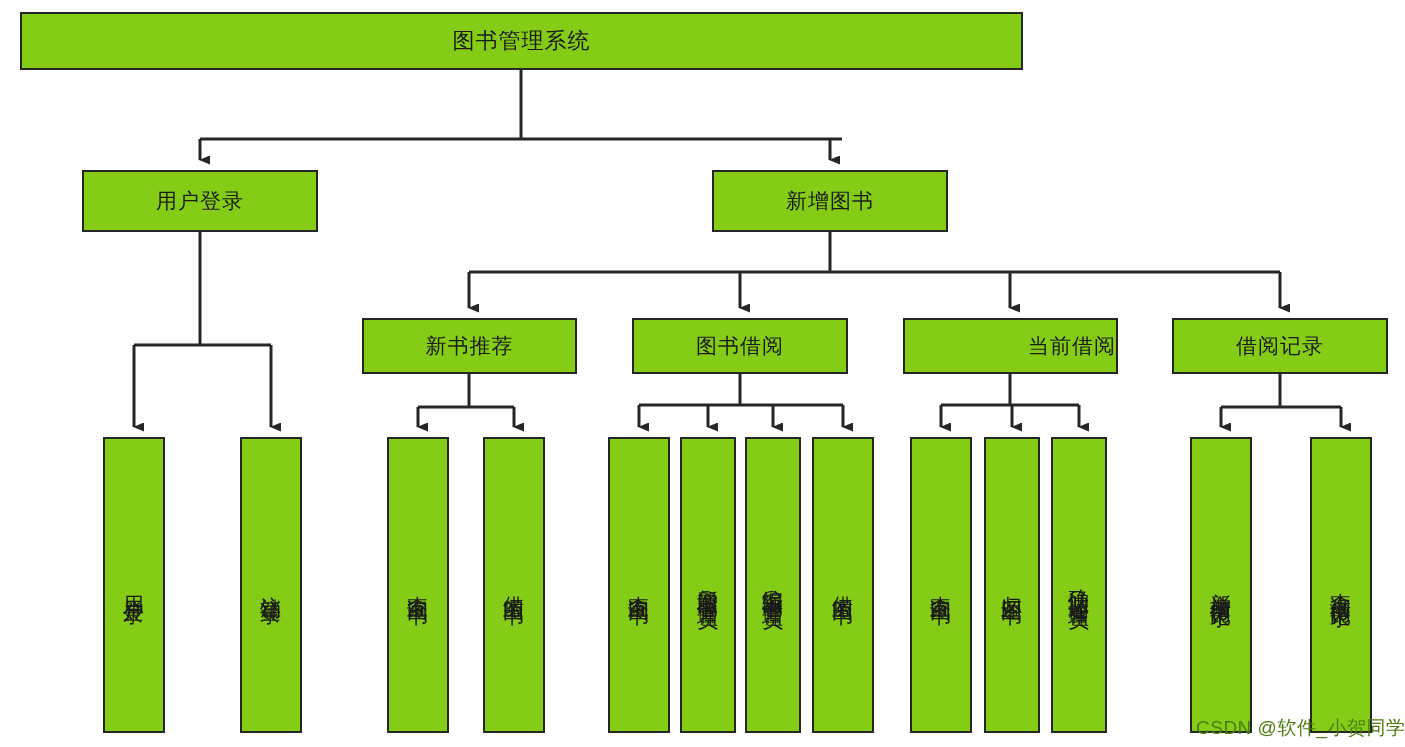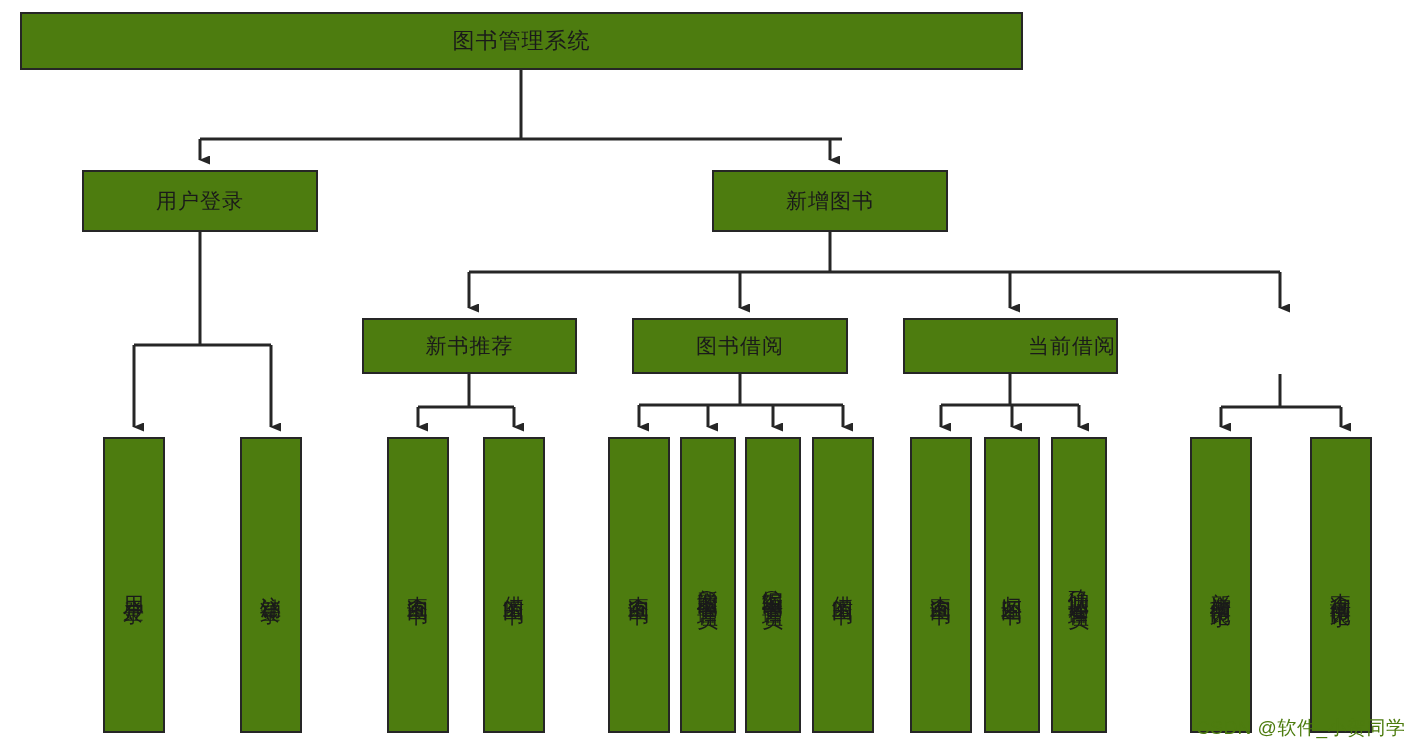--- a/index.html
+++ b/index.html
@@ -21,21 +21,21 @@
     position: absolute;
     left: 0;
     top: 0;
     width: 1405px;
     height: 747px;
   }
   .node {
     position: absolute;
     box-sizing: border-box;
     border: 2px solid #262626;
-    background: #4d7c0f;
+    background: #84cc16;
     display: flex;
     align-items: center;
     justify-content: center;
     color: #1a1a1a;
   }
   .node-h .label {
     font-size: 21px;
     line-height: 1.1;
     letter-spacing: 1px;
     white-space: nowrap;
@@ -136,20 +136,23 @@
   </div>
 
   <div class="node node-h" style="left:362px; top:318px; width:215px; height:56px;">
     <span class="label">新书推荐</span>
   </div>
 
   <div class="node node-h" style="left:903px; top:318px; width:215px; height:56px;justify-content:flex-end;">
     <span class="label">当前借阅</span>
   </div>
 
+  <div class="node node-h" style="left:1172px; top:318px; width:216px; height:56px;">
+    <span class="label">借阅记录</span>
+  </div>
 
   <div class="node node-v" style="left:103px; top:437px; width:62px; height:296px;">
     <span class="label">用户登录</span>
   </div>
 
   <div class="node node-v" style="left:240px; top:437px; width:62px; height:296px;">
     <span class="label">注销登录</span>
   </div>
 
   <div class="node node-v" style="left:387px; top:437px; width:62px; height:296px;">

